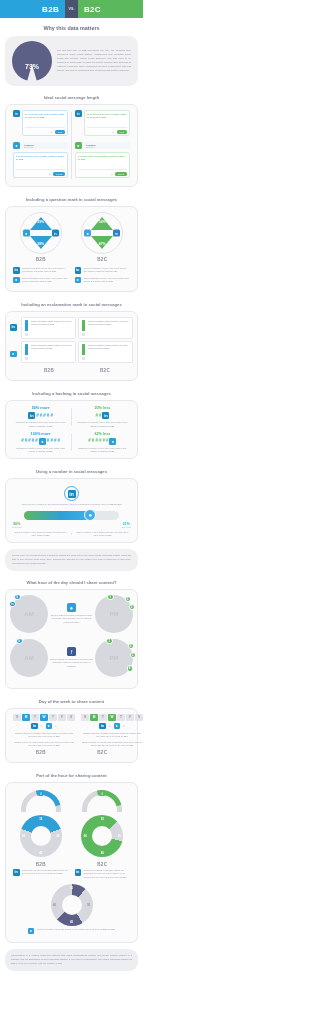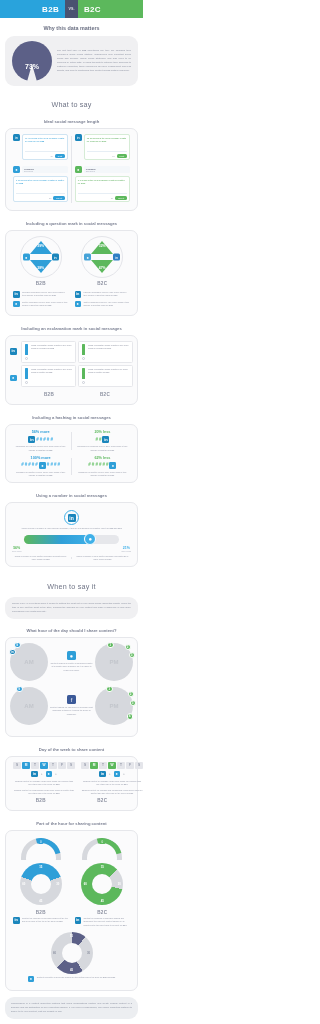--- a/index.html
+++ b/index.html
@@ -343,21 +343,20 @@
   <div class="pill">
     <div class="why-row">
       <div class="pie73">
         <div class="disc"></div>
         <div class="val">73%</div>
       </div>
       <div class="body-text">The fact that 73% of B2B advertisers say they are changing their company's social media strategy underscores how important social media has become. Social media strategies now also need to be informed by actual data. In using this data to optimize their approach to customer marketing, these companies can drive engagement and lead growth, and work to positioning their content across multiple channels.</div>
     </div>
   </div>
 
-  <div class="big-head">What to say</div>
 
   <div class="sub-head">Ideal social message length</div>
   <div class="panel">
     <div class="cols2">
       <div class="col">
         <div class="li-row">
           <div class="avatar-sq av-li">in</div>
           <div style="flex:1">
             <div class="tw-box">
               <div class="tw-text">91-95 words is the ideal message length for LinkedIn for B2B</div>
@@ -597,21 +596,20 @@
         <div class="end-lbl">more clicks</div>
       </div>
     </div>
     <div class="cols2" style="margin-top:3px">
       <div class="col tiny" style="text-align:center">Using a number in your Twitter message generates 56% more clicks for B2B</div>
       <div class="divider-v"></div>
       <div class="col tiny" style="text-align:center">Using a number in your Twitter message generates 21% more clicks for B2C</div>
     </div>
   </div>
 
-  <div class="big-head">When to say it</div>
   <div class="pill">
     <div class="body-text">Timing is key in everything when it comes to getting the most out of your social media marketing efforts. When the time of day isn't the heart of the story, knowing the analysis for your content can make a difference in how many impressions your posts generate.</div>
   </div>
 
   <div class="sub-head">What hour of the day should I share content?</div>
   <div class="panel">
 
     <div class="clock-block">
       <div class="clock">
         <div class="face">AM</div>

